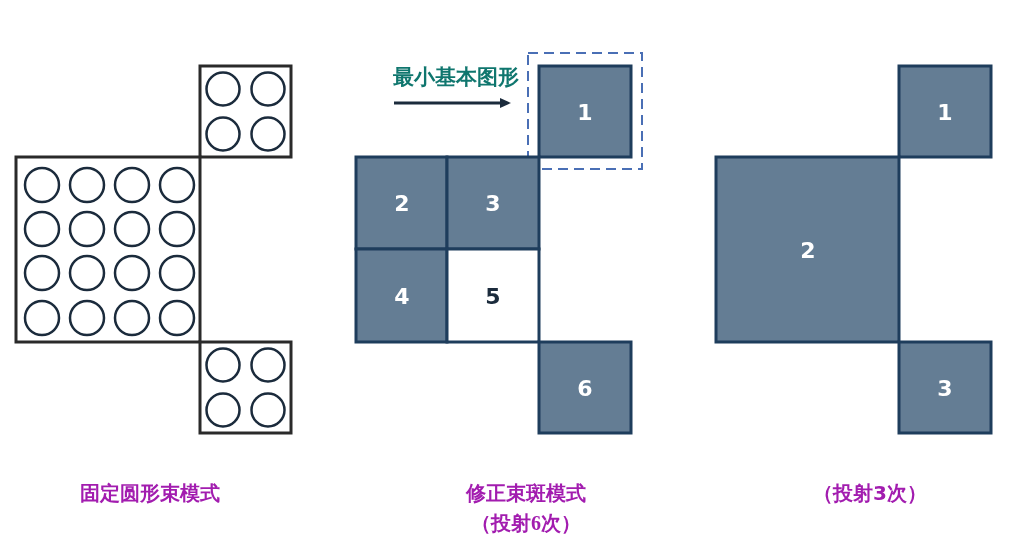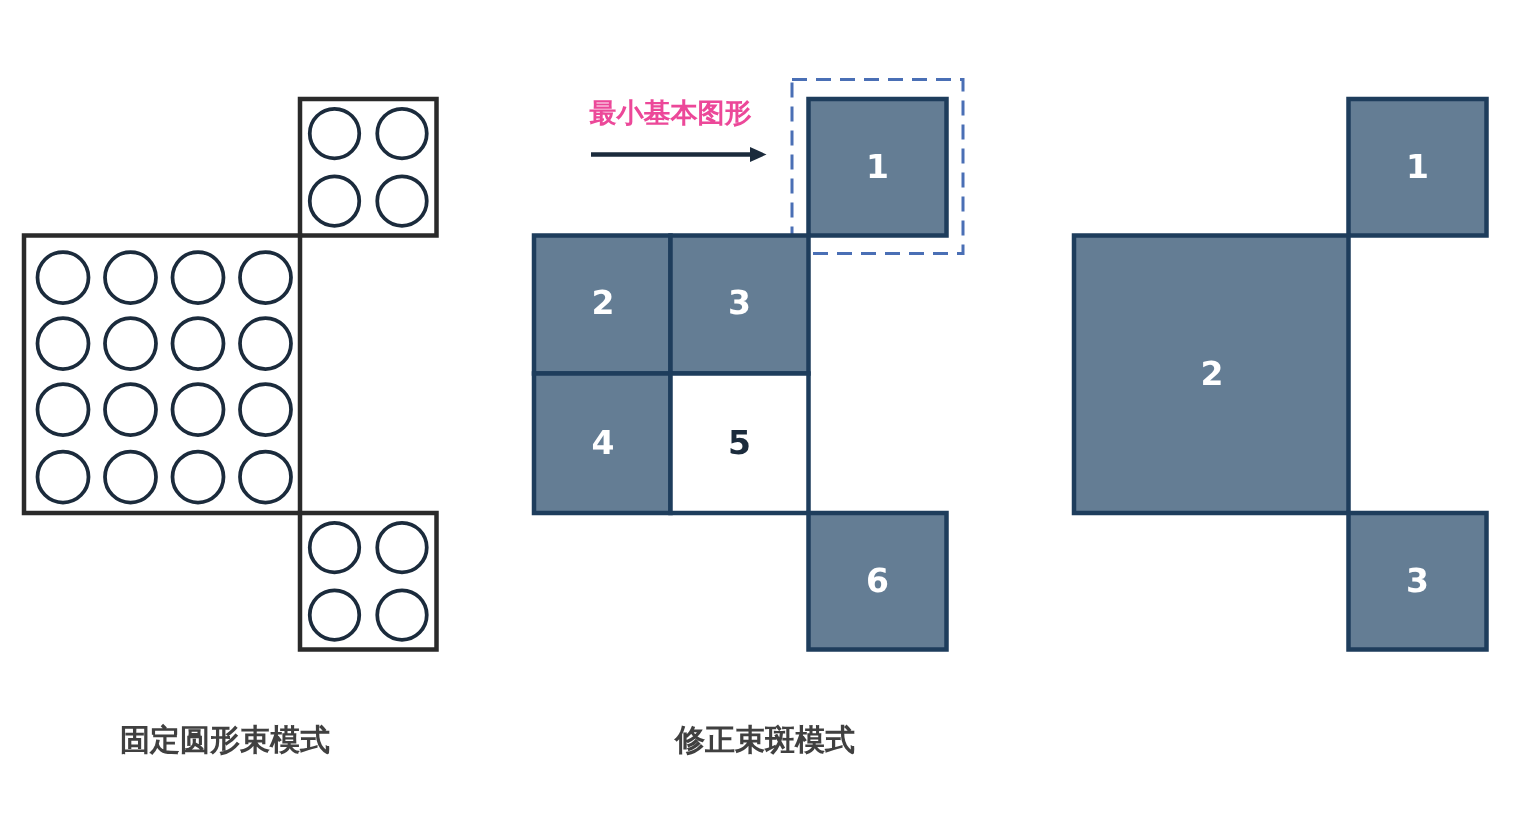--- a/index.html
+++ b/index.html
@@ -18,38 +18,38 @@
       position: absolute;
       left: 0;
       top: 0;
       width: 1024px;
       height: 557px;
     }
     .caption {
       position: absolute;
       width: 300px;
       text-align: center;
-      color: #404040;
+      color: #a21caf;
       font-weight: bold;
       font-size: 20px;
       line-height: 30px;
     }
     .caption .line {
       display: block;
     }
     #cap-left { left: 0px; top: 478px; }
-    #cap-mid { left: 360px; top: 478px; }
+    #cap-mid { left: 376px; top: 478px; font-family: Liberation Serif, serif; }
     #cap-right { left: 720px; top: 478px; }
     .annot-label {
       position: absolute;
       left: 393px;
       top: 63px;
-      font-size: 18px;
+      font-size: 21px;
       font-weight: bold;
-      color: #ec4899;
+      color: #0f766e;
       white-space: nowrap;
     }
     .cell-num {
       position: absolute;
       color: #ffffff;
       font-weight: bold;
       font-size: 22px;
       text-align: center;
       transform: translate(-50%, -50%);
     }
@@ -144,15 +144,17 @@
 
 <div class="cell-num" style="left:945px; top:112px;">1</div>
 <div class="cell-num" style="left:808px; top:250px;">2</div>
 <div class="cell-num" style="left:945px; top:388px;">3</div>
 
 <div class="caption" id="cap-left">
   <span class="line">固定圆形束模式</span>
 </div>
 <div class="caption" id="cap-mid">
   <span class="line">修正束斑模式</span>
+  <span class="line">（投射6次）</span>
 </div>
 <div class="caption" id="cap-right">
+  <span class="line">（投射3次）</span>
 </div>
 
 </body></html>

